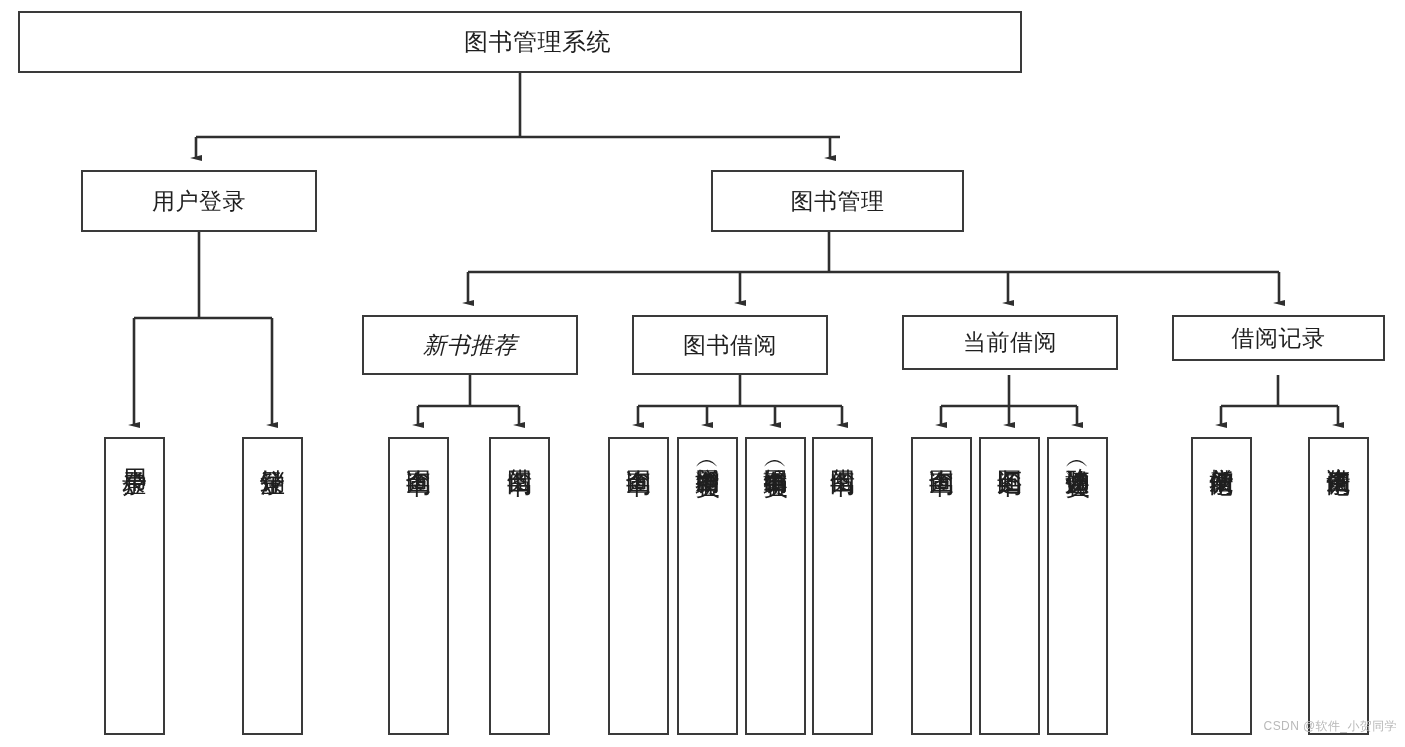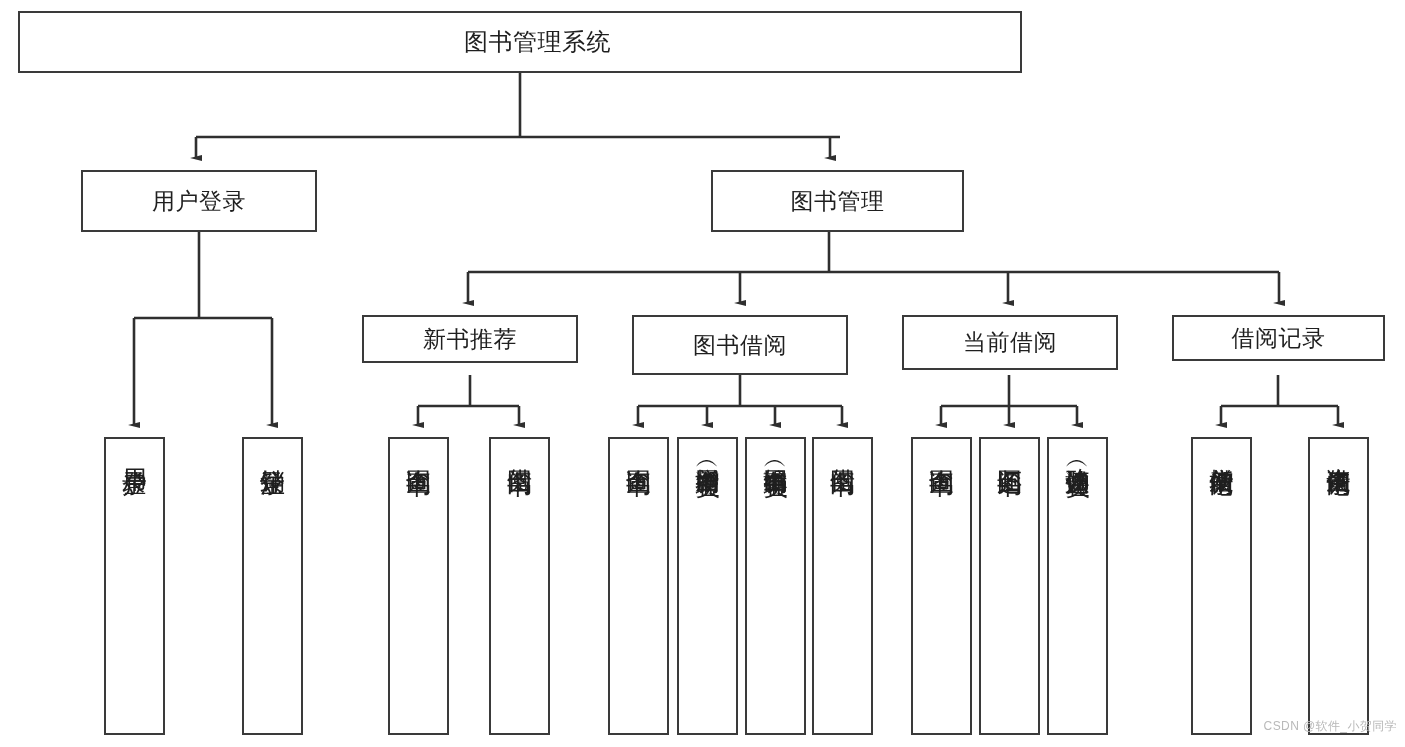--- a/index.html
+++ b/index.html
@@ -141,25 +141,25 @@
   </div>
 
   <div class="node horiz" style="left:81px; top:170px; width:236px; height:62px;">
     <span class="node-label">用户登录</span>
   </div>
 
   <div class="node horiz" style="left:711px; top:170px; width:253px; height:62px;">
     <span class="node-label">图书管理</span>
   </div>
 
-  <div class="node horiz" style="left:362px; top:315px; width:216px; height:48px;">
+  <div class="node horiz" style="left:362px; top:315px; width:216px; height:60px;font-style:italic;">
     <span class="node-label">新书推荐</span>
   </div>
 
-  <div class="node horiz" style="left:632px; top:315px; width:216px; height:60px;">
+  <div class="node horiz" style="left:632px; top:315px; width:196px; height:60px;">
     <span class="node-label">图书借阅</span>
   </div>
 
   <div class="node horiz" style="left:902px; top:315px; width:216px; height:55px;">
     <span class="node-label">当前借阅</span>
   </div>
 
   <div class="node horiz" style="left:1172px; top:315px; width:213px; height:46px;">
     <span class="node-label">借阅记录</span>
   </div>

